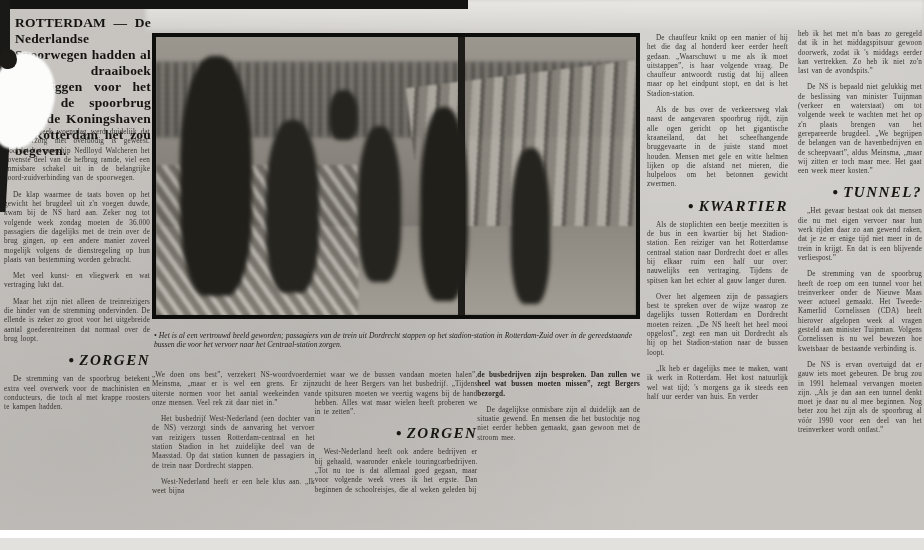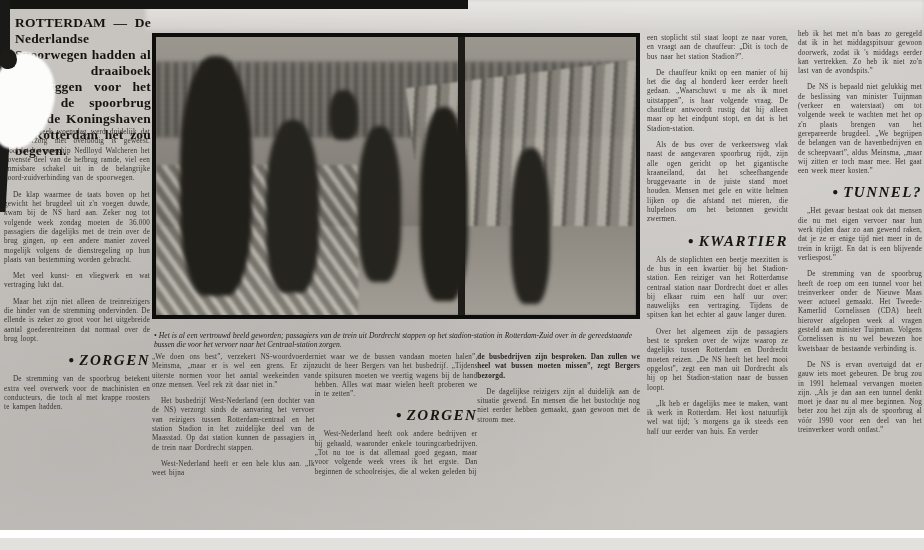--- a/index.html
+++ b/index.html
@@ -59,21 +59,21 @@
   .fig3{left:42%;top:32%;width:9%;height:56%;}
   .fig4{left:55%;top:25%;width:10%;height:70%;background:#211f1a;}
   .fig5{left:74%;top:40%;width:8%;height:56%;}
   .fig6{left:36%;top:19%;width:6%;height:18%;}
   .pole{position:absolute;left:63%;top:0;width:1.3%;height:100%;background:#1d1c19;filter:blur(.5px);}
 
   .caption{position:absolute;left:154px;top:323px;width:478px;z-index:2;
        font-style:italic;font-weight:normal;font-size:7.6px;line-height:9.2px;color:#23221e;
        text-align:justify;filter:blur(.3px);}
 
-  .cols-under{position:absolute;left:152px;top:353px;width:488px;display:flex;z-index:2;}
+  .cols-under{position:absolute;left:152px;top:371px;width:488px;display:flex;z-index:2;}
   .cols-under .ucol{flex:1;}
 </style>
 </head>
 <body>
 
 <div class="canvas">
   <div class="paper"></div>
   <div class="top-light"></div>
   <div class="black-bar-top"></div>
   <div class="black-edge-left"></div>
@@ -113,26 +113,25 @@
       <p class="bp">Het busbedrijf West-Nederland (een dochter van de NS) verzorgt sinds de aanvaring het vervoer van reizigers tussen Rotterdam-centraal en het station Stadion in het zuidelijke deel van de Maasstad. Op dat station kunnen de passagiers in de trein naar Dordrecht stappen.</p>
       <p class="bp">West-Nederland heeft er een hele klus aan. „Ik weet bijna</p>
     </div>
     <div class="ucol">
       <p class="bp nofirst">niet waar we de bussen vandaan moeten halen”, zucht de heer Bergers van het busbedrijf. „Tijdens de spitsuren moeten we veertig wagens bij de hand hebben. Alles wat maar wielen heeft proberen we in te zetten”.</p>
       <h3 class="sec"><span class="bullet">●</span><span>ZORGEN</span></h3>
       <p class="bp">West-Nederland heeft ook andere bedrijven er bij gehaald, waaronder enkele touringcarbedrijven. „Tot nu toe is dat allemaal goed gegaan, maar voor volgende week vrees ik het ergste. Dan beginnen de schoolreisjes, die al weken geleden bij</p>
     </div>
     <div class="ucol">
       <p class="bp nofirst boldstart">de busbedrijven zijn besproken. Dan zullen we heel wat bussen moeten missen”, zegt Bergers bezorgd.</p>
-      <p class="bp">De dagelijkse reizigers zijn al duidelijk aan de situatie gewend. En mensen die het bustochtje nog niet eerder hebben gemaakt, gaan gewoon met de stroom mee.</p>
+      <p class="bp">De dagelijkse onmisbare zijn al duidelijk aan de situatie gewend. En mensen die het bustochtje nog niet eerder hebben gemaakt, gaan gewoon met de stroom mee.</p>
     </div>
   </div>
 
   <div class="textcol" style="left:647px;top:34px;width:141px;">
-    <p class="bp nofirst">een stoplicht stil staat loopt ze naar voren, en vraagt aan de chauffeur: „Dit is toch de bus naar het station Stadion?”.</p>
     <p class="bp">De chauffeur knikt op een manier of hij het die dag al honderd keer eerder heeft gedaan. „Waarschuwt u me als ik moet uitstappen”, is haar volgende vraag. De chauffeur antwoordt rustig dat hij alleen maar op het eindpunt stopt, en dat is het Stadion-station.</p>
     <p class="bp">Als de bus over de verkeersweg vlak naast de aangevaren spoorbrug rijdt, zijn alle ogen gericht op het gigantische kraaneiland, dat het scheefhangende bruggevaarte in de juiste stand moet houden. Mensen met gele en witte helmen lijken op die afstand net mieren, die hulpeloos om het betonnen gewicht zwermen.</p>
     <h3 class="sec"><span class="bullet">●</span><span>KWARTIER</span></h3>
     <p class="bp">Als de stoplichten een beetje meezitten is de bus in een kwartier bij het Stadion-station. Een reiziger van het Rotterdamse centraal station naar Dordrecht doet er alles bij elkaar ruim een half uur over: nauwelijks een vertraging. Tijdens de spitsen kan het echter al gauw langer duren.</p>
     <p class="bp">Over het algemeen zijn de passagiers best te spreken over de wijze waarop ze dagelijks tussen Rotterdam en Dordrecht moeten reizen. „De NS heeft het heel mooi opgelost”, zegt een man uit Dordrecht als hij op het Stadion-station naar de bussen loopt.</p>
     <p class="bp">„Ik heb er dagelijks mee te maken, want ik werk in Rotterdam. Het kost natuurlijk wel wat tijd; 's morgens ga ik steeds een half uur eerder van huis. En verder</p>
   </div>
 
   <div class="textcol" style="left:798px;top:30px;width:124px;">
     <p class="bp nofirst">heb ik het met m'n baas zo geregeld dat ik in het middagspitsuur gewoon doorwerk, zodat ik 's middags eerder kan vertrekken. Zo heb ik niet zo'n last van de avondspits.”</p>

